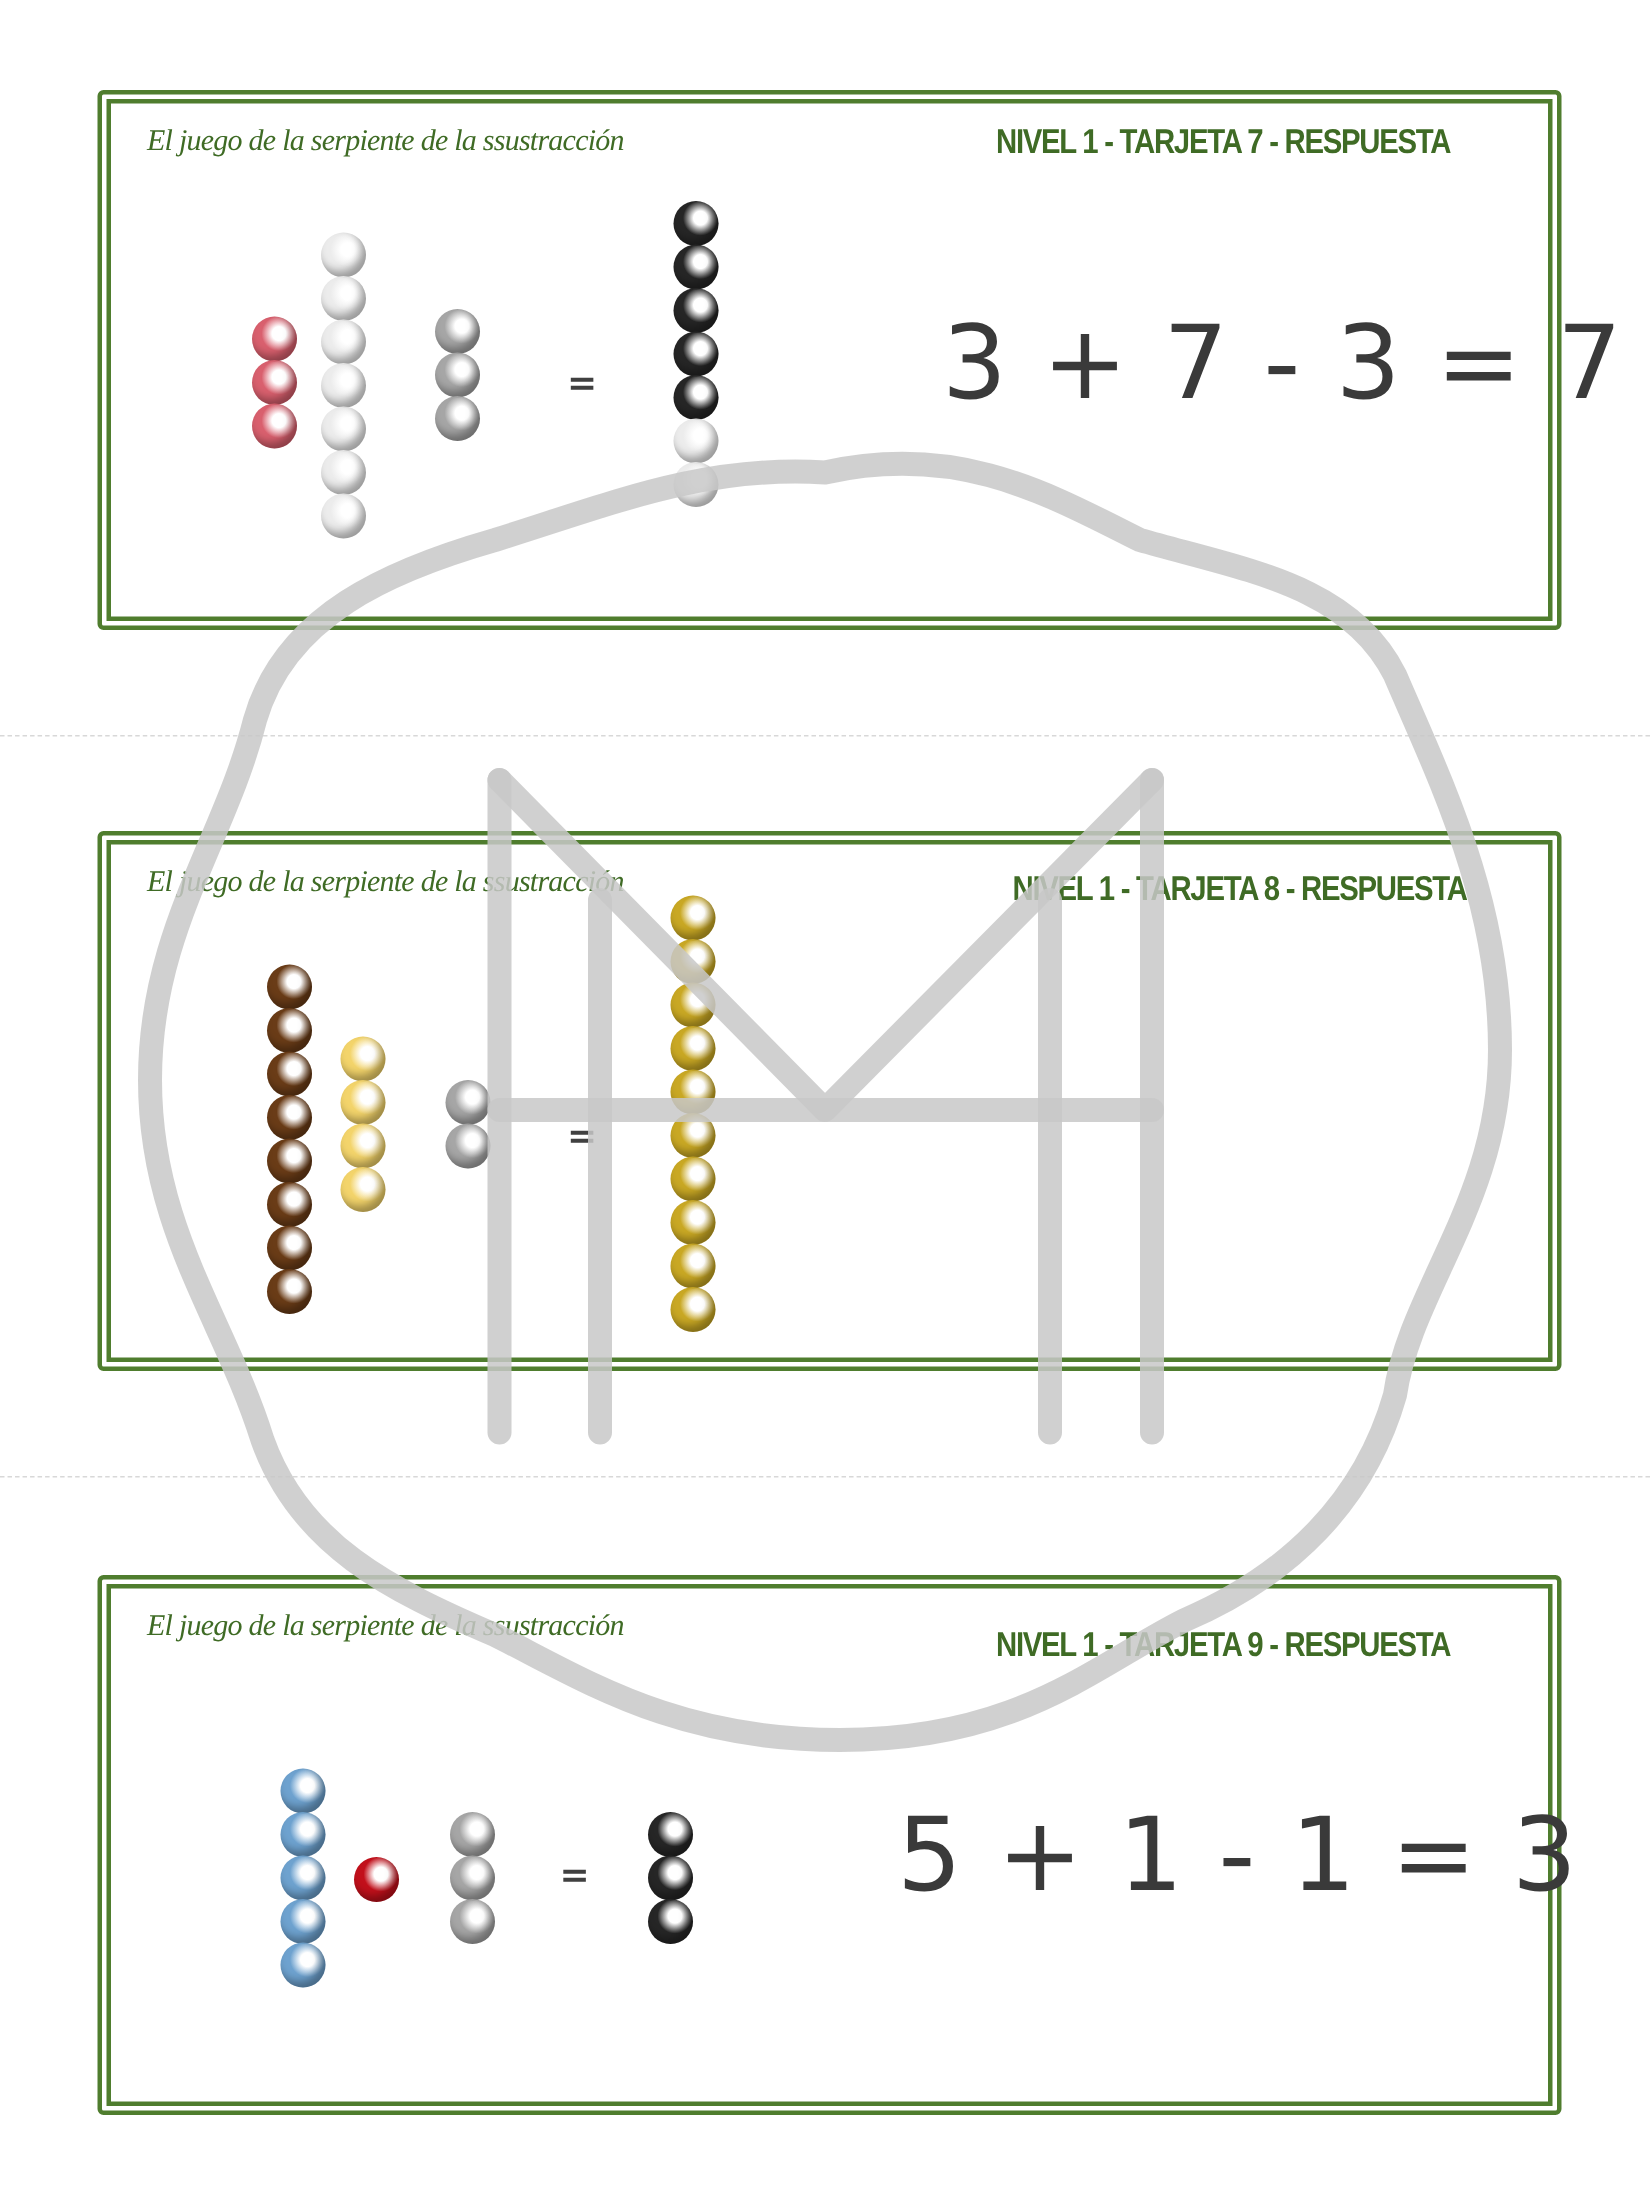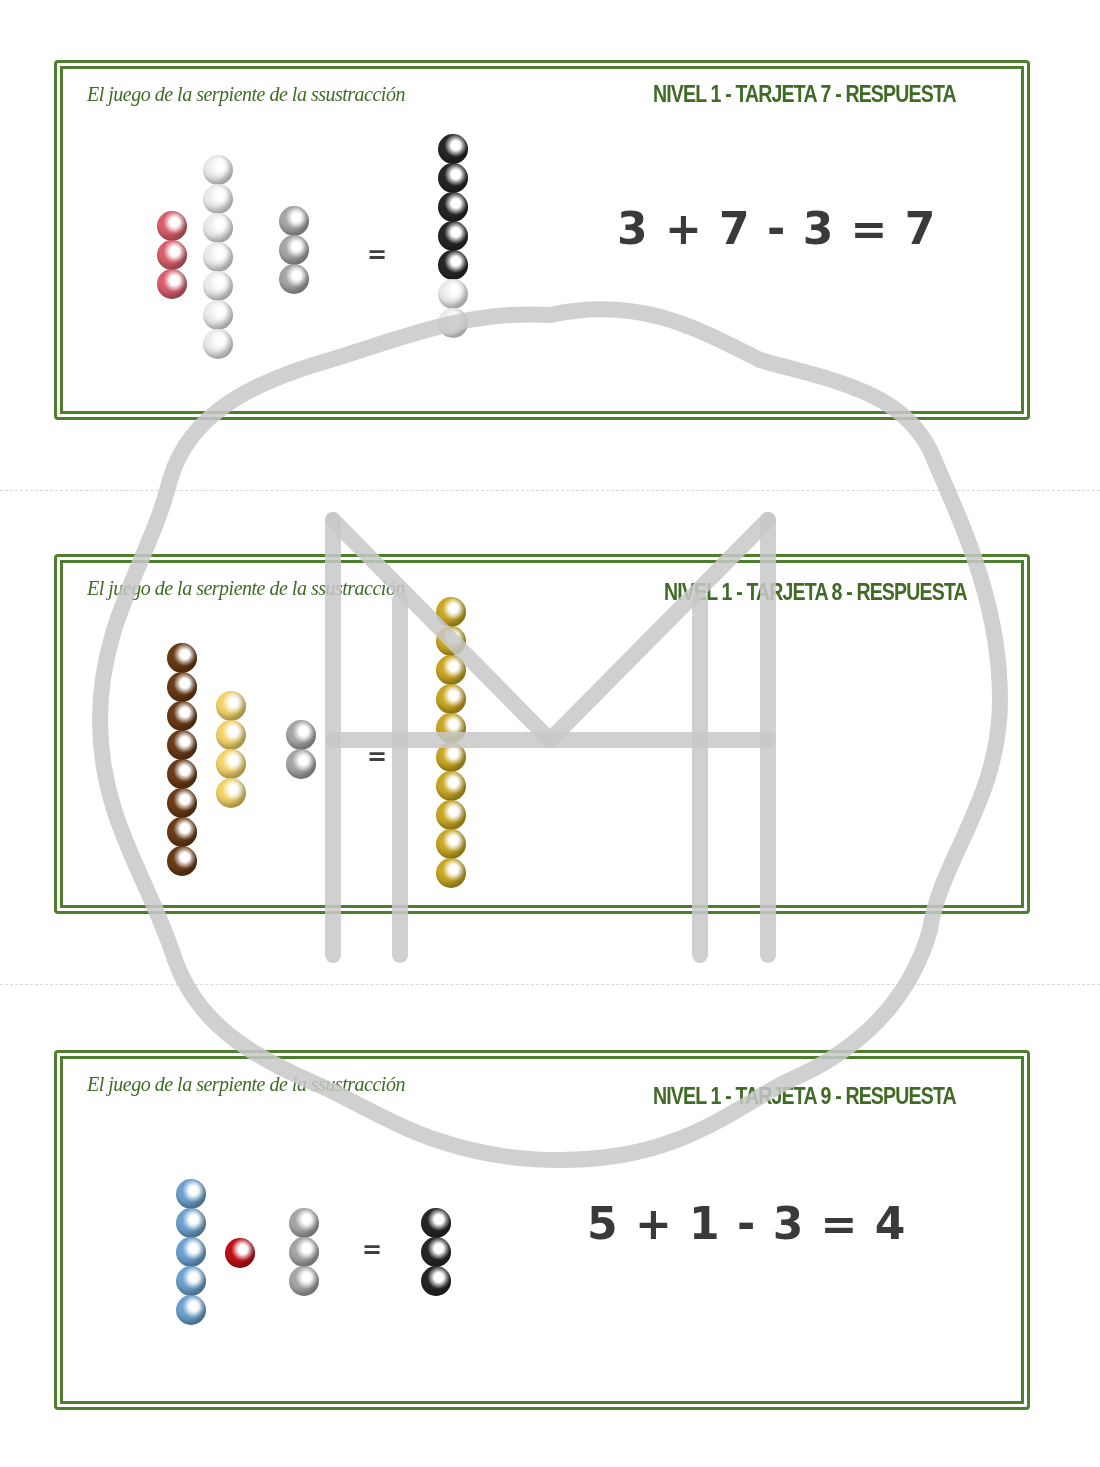--- a/index.html
+++ b/index.html
@@ -5,41 +5,41 @@
   html, body { margin: 0; padding: 0; }
   body {
     width: 1100px; height: 1467px; background: #ffffff; position: relative; overflow: hidden;
     font-family: "DejaVu Sans", sans-serif;
   }
   .cut-line {
     position: absolute; left: 0; width: 1100px; height: 0;
     border-top: 1px dashed #d8d8d8;
   }
   .card {
-    position: absolute; left: 54px; width: 976px; height: 360px;
+    position: absolute; left: 65px; width: 976px; height: 360px;
     box-sizing: border-box; border: 3px solid #4f7d2e; border-radius: 4px; background: #ffffff;
   }
   .card .inner {
     position: absolute; left: 3px; top: 3px; right: 3px; bottom: 3px;
     border: 3px solid #4f7d2e;
   }
   .subtitle {
     position: absolute; left: 30px; top: 20px;
     font-family: "Liberation Serif", serif; font-style: italic;
     font-size: 20px; color: #3f6b25; letter-spacing: -0.5px; white-space: nowrap;
   }
   .card-title {
     position: absolute; top: 18px;
     font-family: "Liberation Sans Narrow", "Liberation Sans", sans-serif; font-weight: bold;
     font-size: 23px; color: #3f6b25; letter-spacing: -1px; white-space: nowrap;
     transform: scaleX(0.85); transform-origin: left center;
   }
   .equation {
-    position: absolute; font-family: "DejaVu Sans", sans-serif; font-weight: 700;
-    font-size: 44px; color: #3a3a3a; white-space: nowrap; letter-spacing: 1px;
+    position: absolute; font-family: "DejaVu Sans", sans-serif; font-weight: 400;
+    font-size: 68px; color: #3a3a3a; white-space: nowrap; letter-spacing: 1px;
   }
   .eq-sign {
     position: absolute; font-family: "DejaVu Sans", sans-serif; font-weight: bold;
     font-size: 24px; color: #404040;
   }
   .rod { position: absolute; display: flex; flex-direction: column; }
   .bead {
     width: 30px; height: 30px; border-radius: 50%; margin-bottom: -1px;
     box-shadow: inset -3px -4px 6px rgba(0,0,0,0.35);
   }
@@ -150,21 +150,21 @@
     <div class="bead b3" style="background: radial-gradient(circle at 60% 38%, rgba(255, 255, 255, 0.85) 0px, rgba(255, 255, 255, 0.15) 18%, rgb(166, 166, 166) 45%, rgb(166, 166, 166) 75%);"></div>
       <div class="bead b3" style="background: radial-gradient(circle at 60% 38%, rgba(255, 255, 255, 0.85) 0px, rgba(255, 255, 255, 0.15) 18%, rgb(166, 166, 166) 45%, rgb(166, 166, 166) 75%);"></div>
       <div class="bead b3" style="background: radial-gradient(circle at 60% 38%, rgba(255, 255, 255, 0.85) 0px, rgba(255, 255, 255, 0.15) 18%, rgb(166, 166, 166) 45%, rgb(166, 166, 166) 75%);"></div>
   </div>
   <div class="eq-sign" style="left:305px; top:183px;">=</div>
   <div class="rod" style="left:364px; top:155px;">
     <div class="bead bk" style="background: radial-gradient(circle at 60% 38%, rgba(255, 255, 255, 0.85) 0px, rgba(255, 255, 255, 0.15) 18%, rgb(38, 38, 38) 45%, rgb(38, 38, 38) 75%);"></div>
       <div class="bead bk" style="background: radial-gradient(circle at 60% 38%, rgba(255, 255, 255, 0.85) 0px, rgba(255, 255, 255, 0.15) 18%, rgb(38, 38, 38) 45%, rgb(38, 38, 38) 75%);"></div>
       <div class="bead bk" style="background: radial-gradient(circle at 60% 38%, rgba(255, 255, 255, 0.85) 0px, rgba(255, 255, 255, 0.15) 18%, rgb(38, 38, 38) 45%, rgb(38, 38, 38) 75%);"></div>
   </div>
-  <div class="equation" style="left:530px; top:145px;">5 + 1 - 3 = 4</div>
+  <div class="equation" style="left:530px; top:145px;">5 + 1 - 1 = 3</div>
 </div>
 
 <svg class="watermark" viewBox="0 0 1100 1467">
   <g fill="none" stroke="#c8c8c8" stroke-opacity="0.85" stroke-width="16" stroke-linecap="round" stroke-linejoin="round">
     <path d="M550,315
              C640,295 700,330 760,360
              C830,380 900,390 930,450
              C960,520 1000,600 1000,700
              C1000,800 940,860 930,930
              C910,1000 860,1050 790,1080

